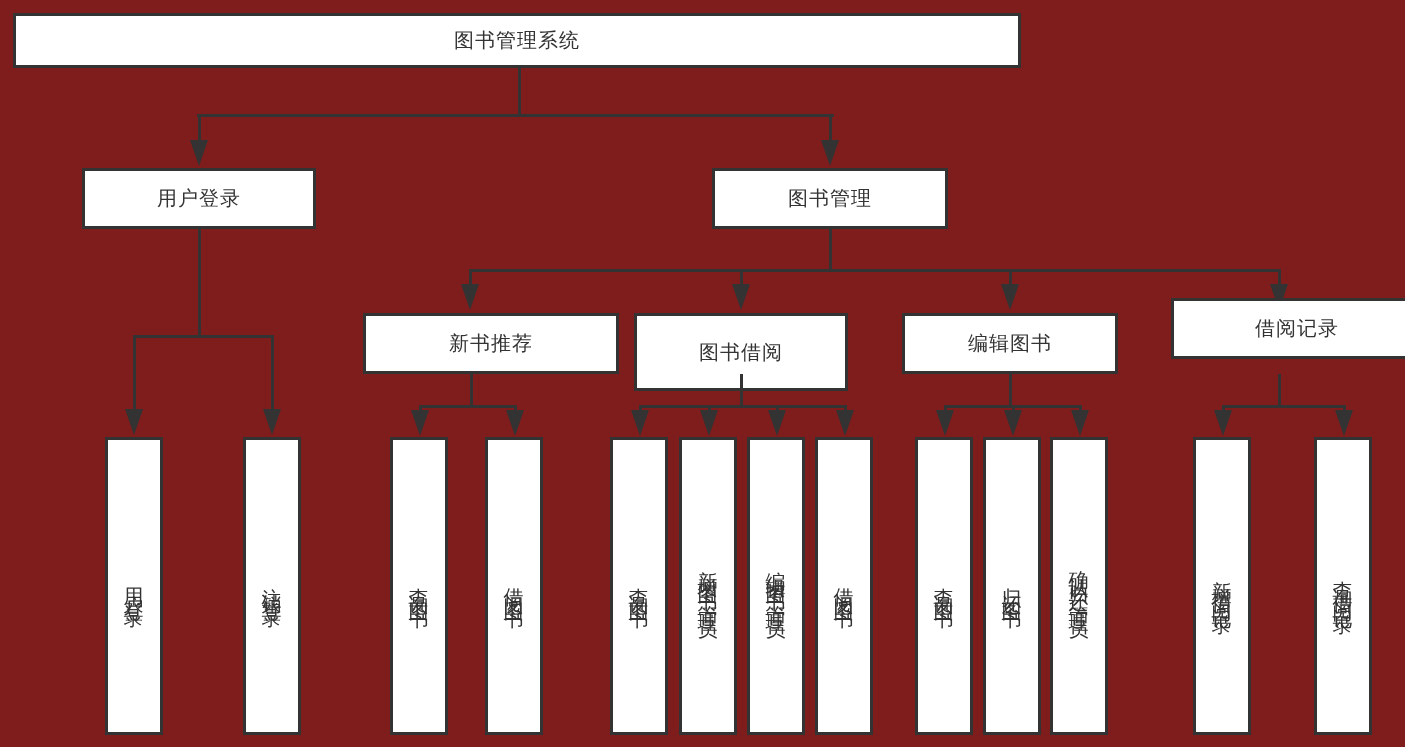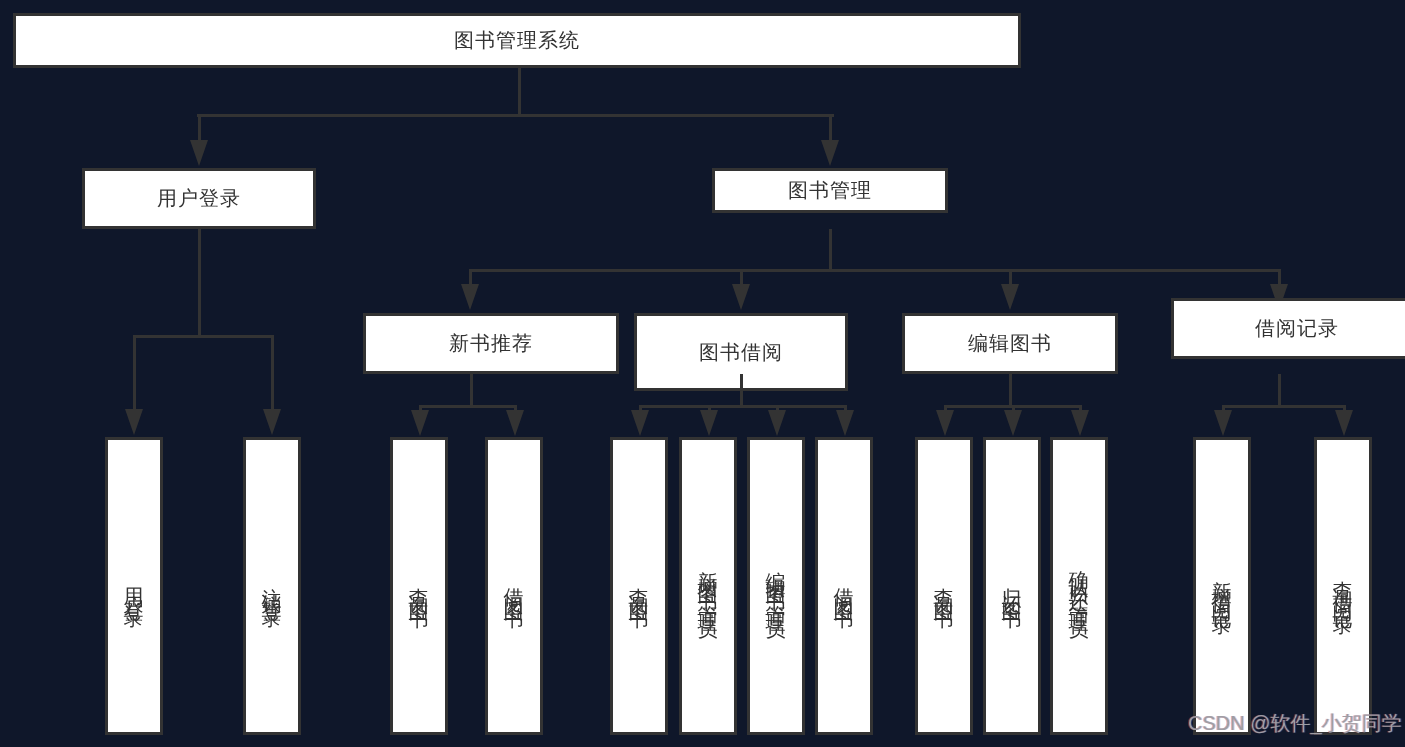--- a/index.html
+++ b/index.html
@@ -1,20 +1,20 @@
 <!DOCTYPE html>
 <html><head>
 <meta charset="utf-8">
 <style>
   html, body { margin: 0; padding: 0; background: #ffffff; }
   #canvas {
     position: relative;
     width: 1405px;
     height: 747px;
-    background: #0f172a;
+    background: #7f1d1d;
     font-family: "Liberation Sans", "DejaVu Sans", sans-serif;
     overflow: hidden;
   }
   .box {
     position: absolute;
     box-sizing: border-box;
     border: 3px solid #333333;
     background: #ffffff;
     display: flex;
     align-items: center;
@@ -70,21 +70,21 @@
   <div class="box" style="left:13px; top:13px; width:1008px; height:55px;">图书管理系统</div>
 
   <div class="v" style="left:518px; top:66px; height:48px;"></div>
   <div class="h" style="left:197px; top:114px; width:637px;"></div>
   <div class="v" style="left:198px; top:114px; height:30px;"></div>
   <div class="v" style="left:829px; top:114px; height:30px;"></div>
   <div class="arw" style="left:190px; top:140px;"></div>
   <div class="arw" style="left:821px; top:140px;"></div>
 
   <div class="box" style="left:82px; top:168px; width:234px; height:61px;">用户登录</div>
-  <div class="box" style="left:712px; top:168px; width:236px; height:45px;">图书管理</div>
+  <div class="box" style="left:712px; top:168px; width:236px; height:61px;">图书管理</div>
 
   <div class="v" style="left:198px; top:229px; height:106px;"></div>
   <div class="h" style="left:133px; top:335px; width:141px;"></div>
   <div class="v" style="left:133px; top:335px; height:75px;"></div>
   <div class="v" style="left:271px; top:335px; height:75px;"></div>
   <div class="arw" style="left:125px; top:409px;"></div>
   <div class="arw" style="left:263px; top:409px;"></div>
 
   <div class="v" style="left:829px; top:229px; height:42px;"></div>
   <div class="h" style="left:469px; top:269px; width:812px;"></div>
@@ -173,15 +173,14 @@
     <span class="vtxt">确认归还（管理员）</span>
   </div>
 
   <div class="leaf" style="left:1193px; top:437px; width:58px; height:298px;">
     <span class="vtxt">新增借阅记录</span>
   </div>
   <div class="leaf" style="left:1314px; top:437px; width:58px; height:298px;">
     <span class="vtxt">查询借阅记录</span>
   </div>
 
-  <div id="watermark">CSDN @软件_小贺同学</div>
 
 </div>
 
 </body></html>

